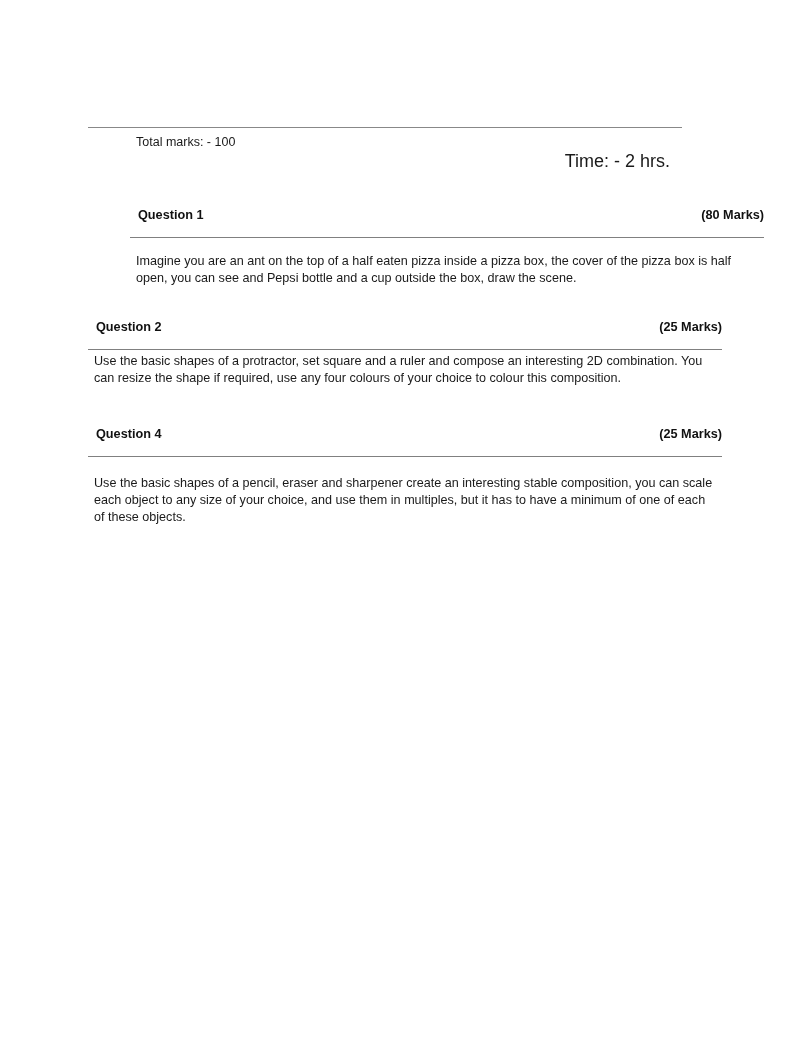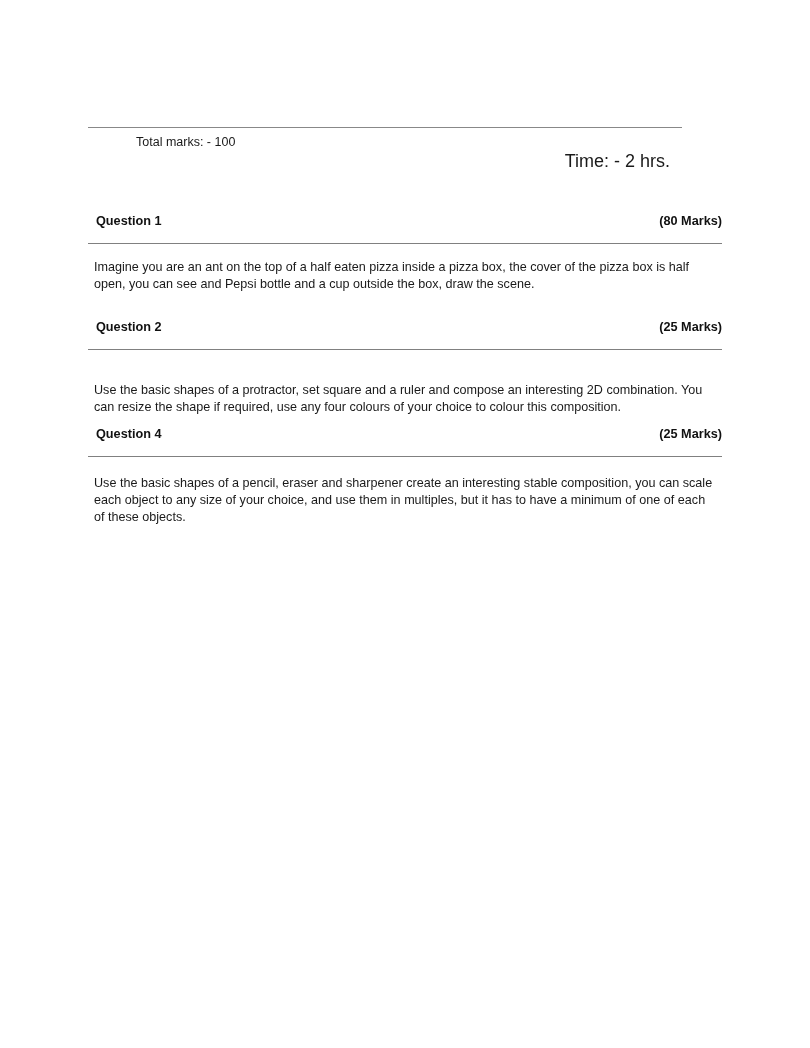--- a/index.html
+++ b/index.html
@@ -108,28 +108,28 @@
     left: 6px;
     width: 622px;
     font-size: 12.6px;
     font-weight: 400;
     line-height: 17px;
     color: #1a1a1a;
     text-align: left;
   }
 
   
-  #q1 { top: 214px; }
+  #q1 { top: 208px; margin-left: 42px; }
   #q1 .q-rule { top: 29px; }
   #q1 .q-body { top: 45px; width: 618px; }
 
   
   #q2 { top: 320px; }
   #q2 .q-rule { top: 29px; }
-  #q2 .q-body { top: 62px; width: 624px; }
+  #q2 .q-body { top: 33px; width: 624px; }
 
   
   #q3 { top: 427px; }
   #q3 .q-rule { top: 29px; }
   #q3 .q-body { top: 48px; width: 624px; }
 </style>
 </head>
 <body>
 
 <div class="page">

